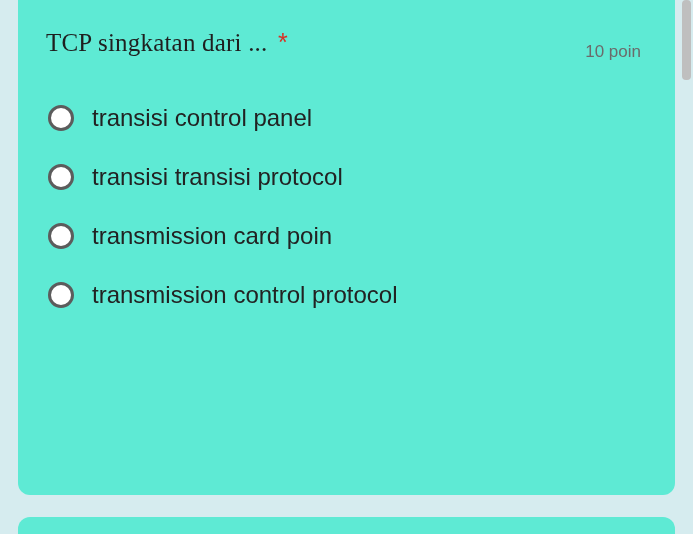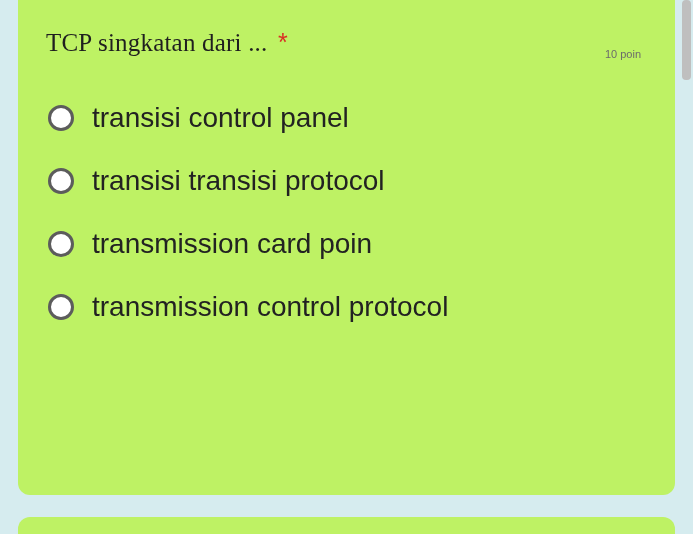--- a/index.html
+++ b/index.html
@@ -9,21 +9,21 @@
     width: 693px;
     height: 534px;
     overflow: hidden;
   }
   body {
     background: #d6ecef;
     font-family: Arial, Helvetica, sans-serif;
     position: relative;
   }
   .card {
-    background: #bef264;
+    background: #5eead4;
     border-radius: 12px;
     margin: 0 18px;
     padding: 28px 28px 32px 28px;
     position: relative;
   }
   .main-card {
     margin-top: 0;
     border-top-left-radius: 0;
     border-top-right-radius: 0;
     min-height: 495px;
@@ -46,22 +46,22 @@
     color: #1f1f1f;
     letter-spacing: 0.2px;
   }
   .required {
     color: #d93025;
     margin-left: 4px;
     font-family: Arial, sans-serif;
   }
   .points {
     color: #6b6b6b;
-    font-size: 11px;
-    margin-top: 20px;
+    font-size: 17px;
+    margin-top: 14px;
     margin-right: 6px;
   }
   .options {
     display: flex;
     flex-direction: column;
     gap: 31px;
     padding-left: 2px;
   }
   .option {
     display: flex;
@@ -71,21 +71,21 @@
   }
   .radio {
     width: 26px;
     height: 26px;
     border: 3px solid #5c5c5c;
     border-radius: 50%;
     flex-shrink: 0;
     background: #fff;
   }
   .option-label {
-    font-size: 28px;
+    font-size: 24px;
     color: #222;
   }
   .scrollbar-track {
     position: absolute;
     right: 2px;
     top: 0;
     width: 9px;
     height: 80px;
     background: #bfbfbf;
     border-radius: 4px;

